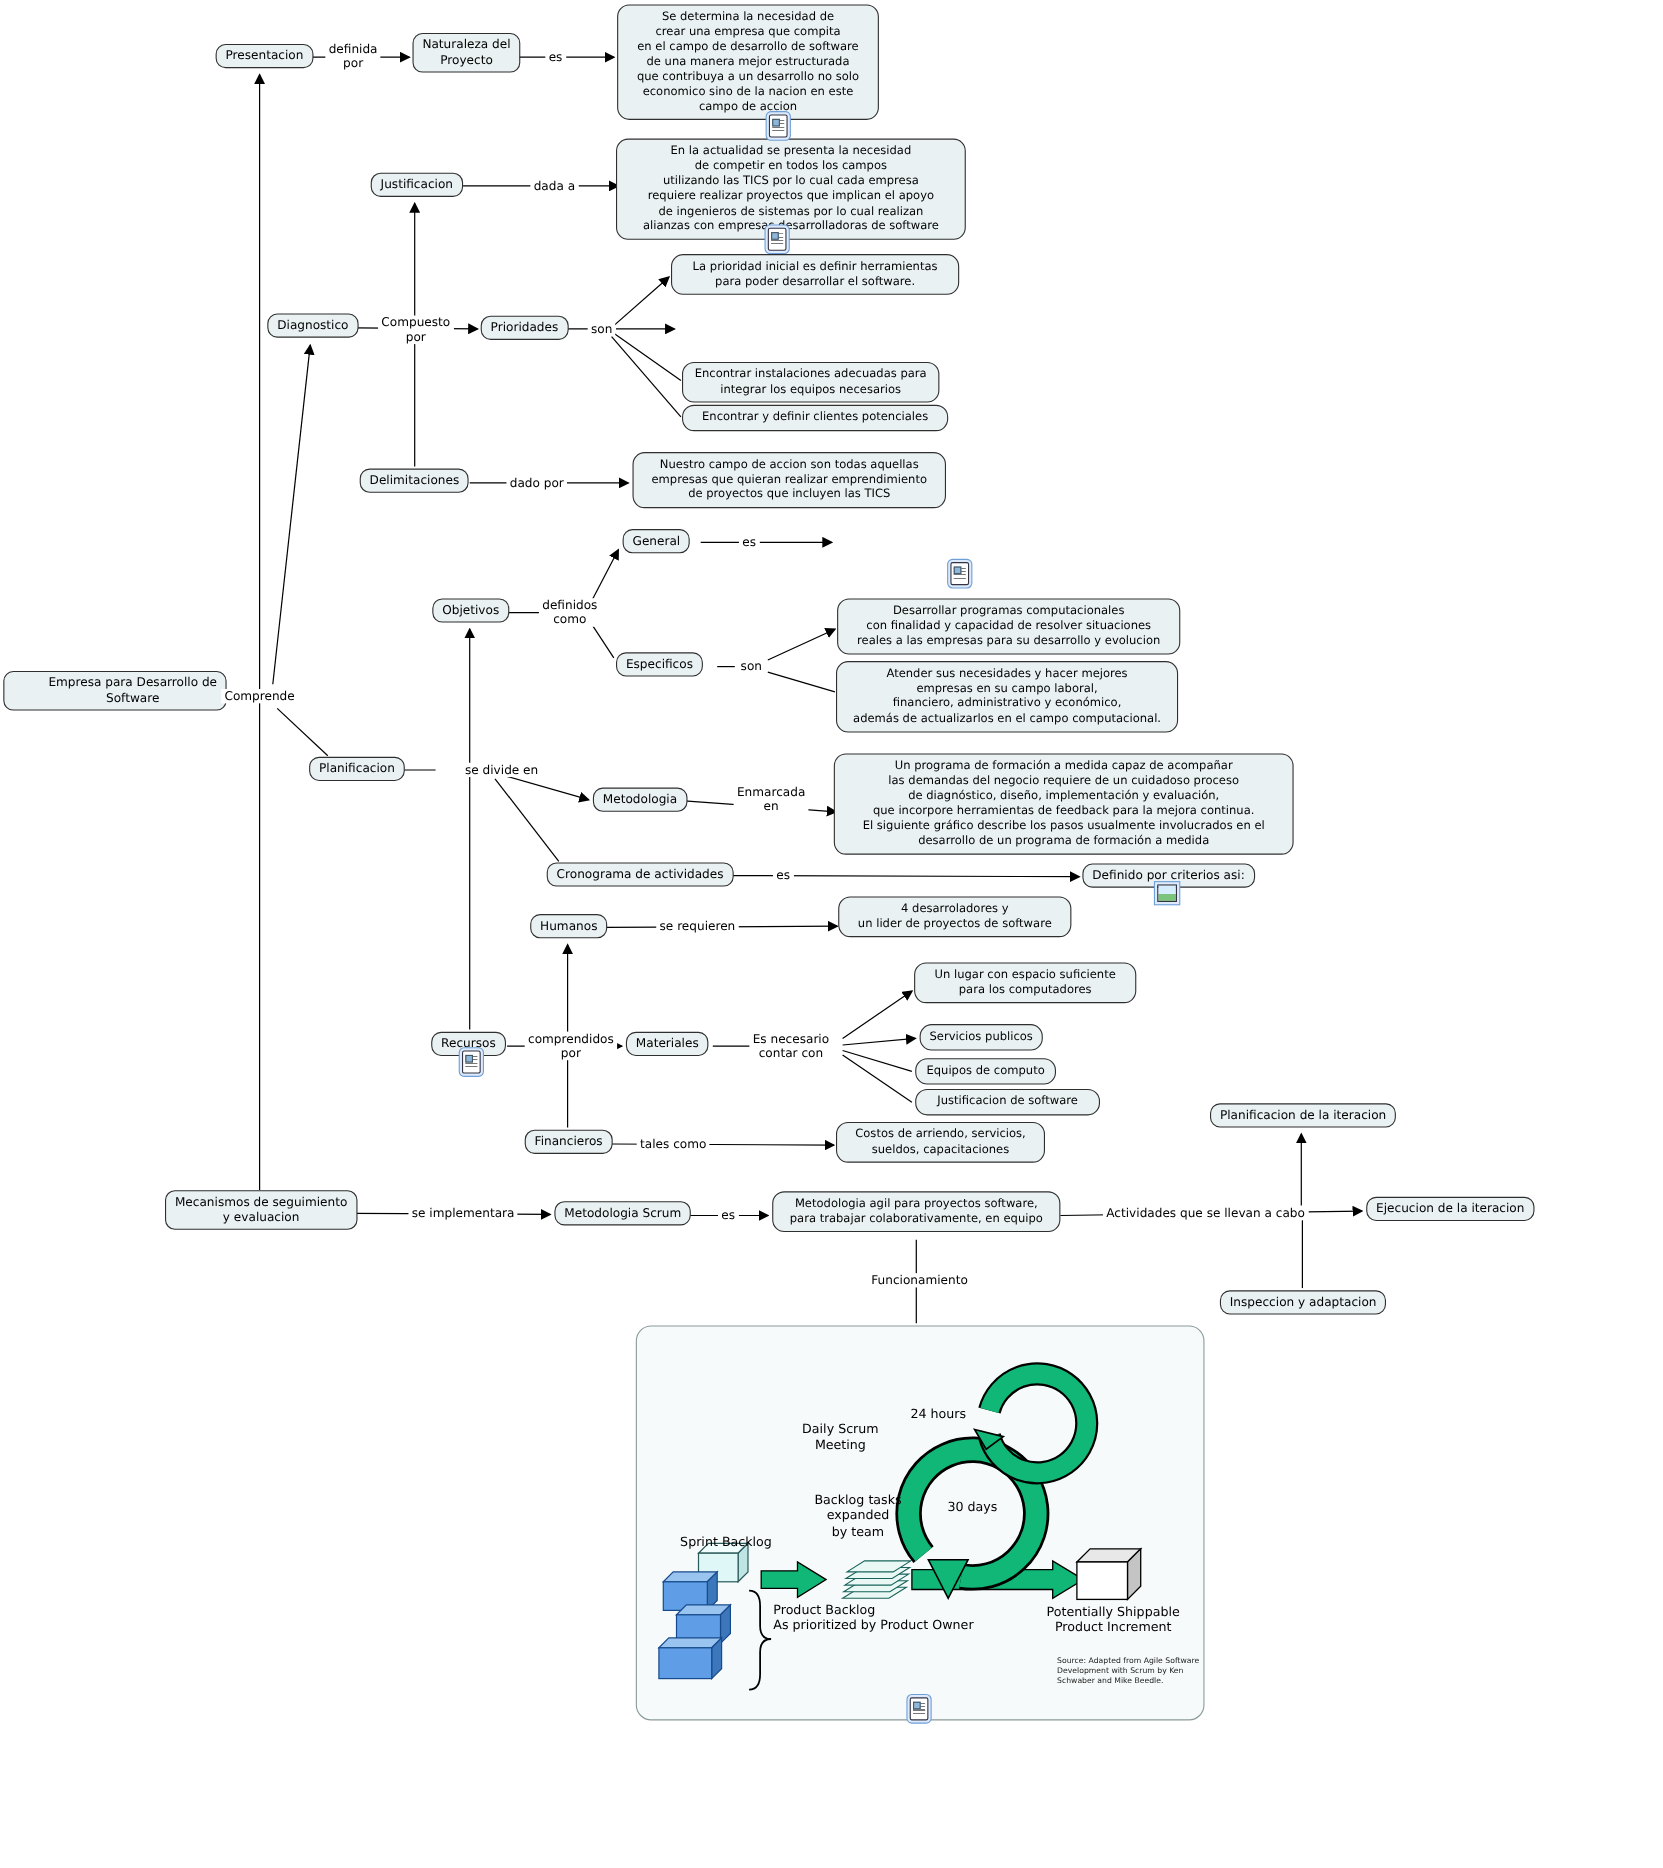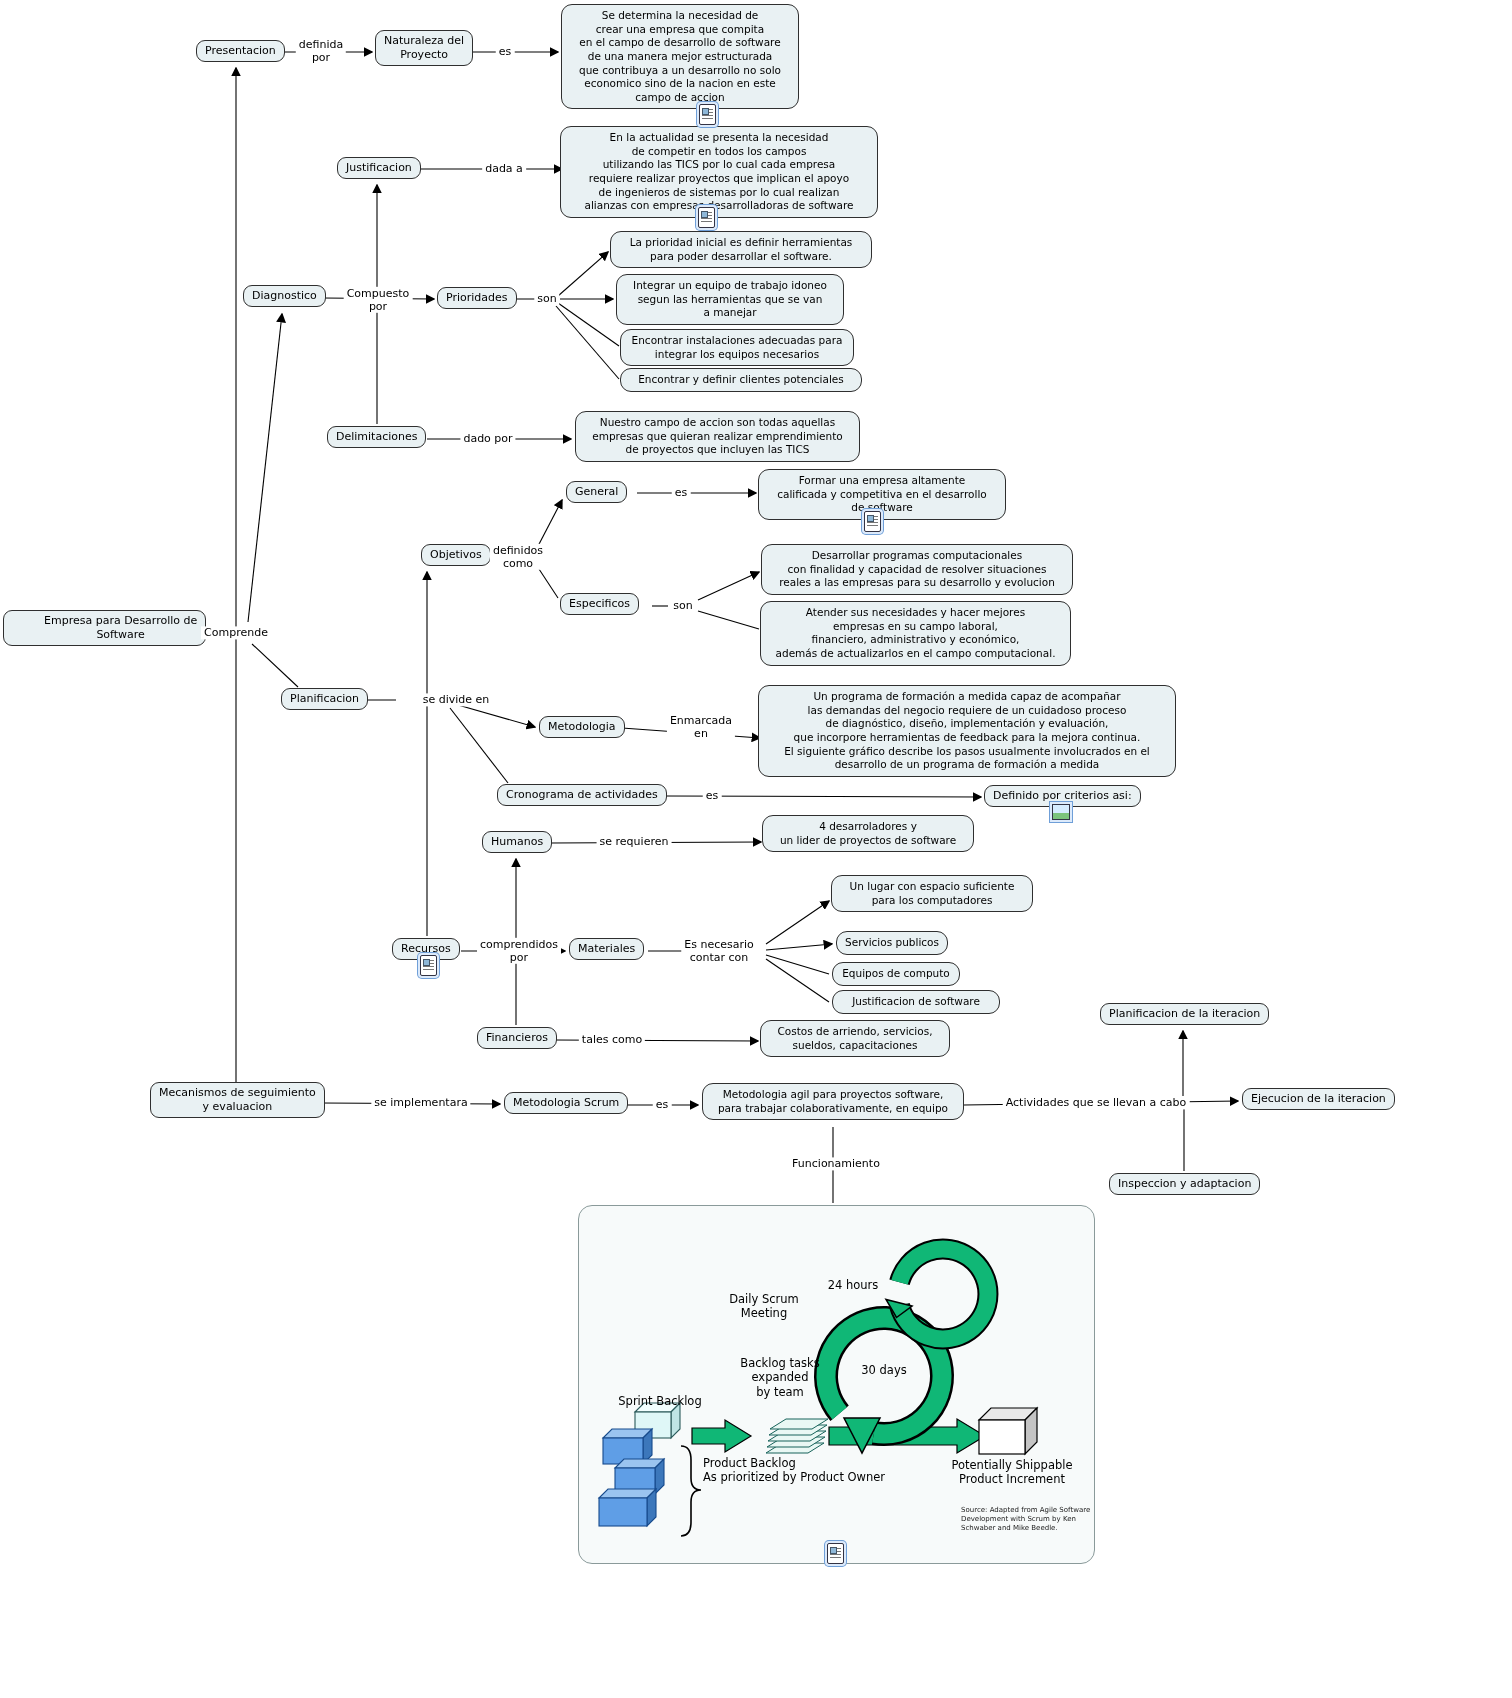--- a/index.html
+++ b/index.html
@@ -126,41 +126,35 @@
 alianzas con empresas desarrolladoras de software</div>
   <div class="doc-icon" style="left:698px;top:207px;"></div>
 
   <div class="pill" style="left:243px;top:285px;">Diagnostico</div>
   <div class="link-label" style="left:378px;top:300px;">Compuesto
 por</div>
   <div class="pill" style="left:437px;top:287px;">Prioridades</div>
   <div class="link-label" style="left:547px;top:299px;">son</div>
   <div class="box" style="left:610px;top:231px;width:262px;">La prioridad inicial es definir herramientas
 para poder desarrollar el software.</div>
-  <div class="box" style="left:616px;top:274px;width:228px;">Integrar un equipo de trabajo idoneo
-segun las herramientas que se van
-a manejar</div>
   <div class="box" style="left:620px;top:329px;width:234px;">Encontrar instalaciones adecuadas para
 integrar los equipos necesarios</div>
   <div class="box" style="left:620px;top:368px;width:242px;">Encontrar y definir clientes potenciales</div>
 
   <div class="pill" style="left:327px;top:426px;">Delimitaciones</div>
   <div class="link-label" style="left:488px;top:439px;text-align:right;">dado por</div>
   <div class="box" style="left:575px;top:411px;width:285px;">Nuestro campo de accion son todas aquellas
 empresas que quieran realizar emprendimiento
 de proyectos que incluyen las TICS</div>
 
-  <div class="pill" style="left:393px;top:544px;margin-left:28px;">Objetivos</div>
+  <div class="pill" style="left:393px;top:544px;">Objetivos</div>
   <div class="link-label" style="left:518px;top:557px;">definidos
 como</div>
   <div class="pill" style="left:566px;top:481px;">General</div>
   <div class="link-label" style="left:681px;top:493px;">es</div>
-  <div class="box" style="left:758px;top:469px;width:248px;">Formar una empresa altamente
-calificada y competitiva en el desarrollo
-de software</div>
   <div class="doc-icon" style="left:864px;top:511px;"></div>
   <div class="pill" style="left:560px;top:593px;">Especificos</div>
   <div class="link-label" style="left:683px;top:606px;">son</div>
   <div class="box" style="left:761px;top:544px;width:312px;">Desarrollar programas computacionales
 con finalidad  y capacidad de resolver situaciones
 reales a las empresas para su desarrollo y evolucion</div>
   <div class="box" style="left:760px;top:601px;width:311px;">Atender sus necesidades y hacer mejores
 empresas en su campo laboral,
 financiero, administrativo y económico,
 además de actualizarlos en el campo computacional.</div>

